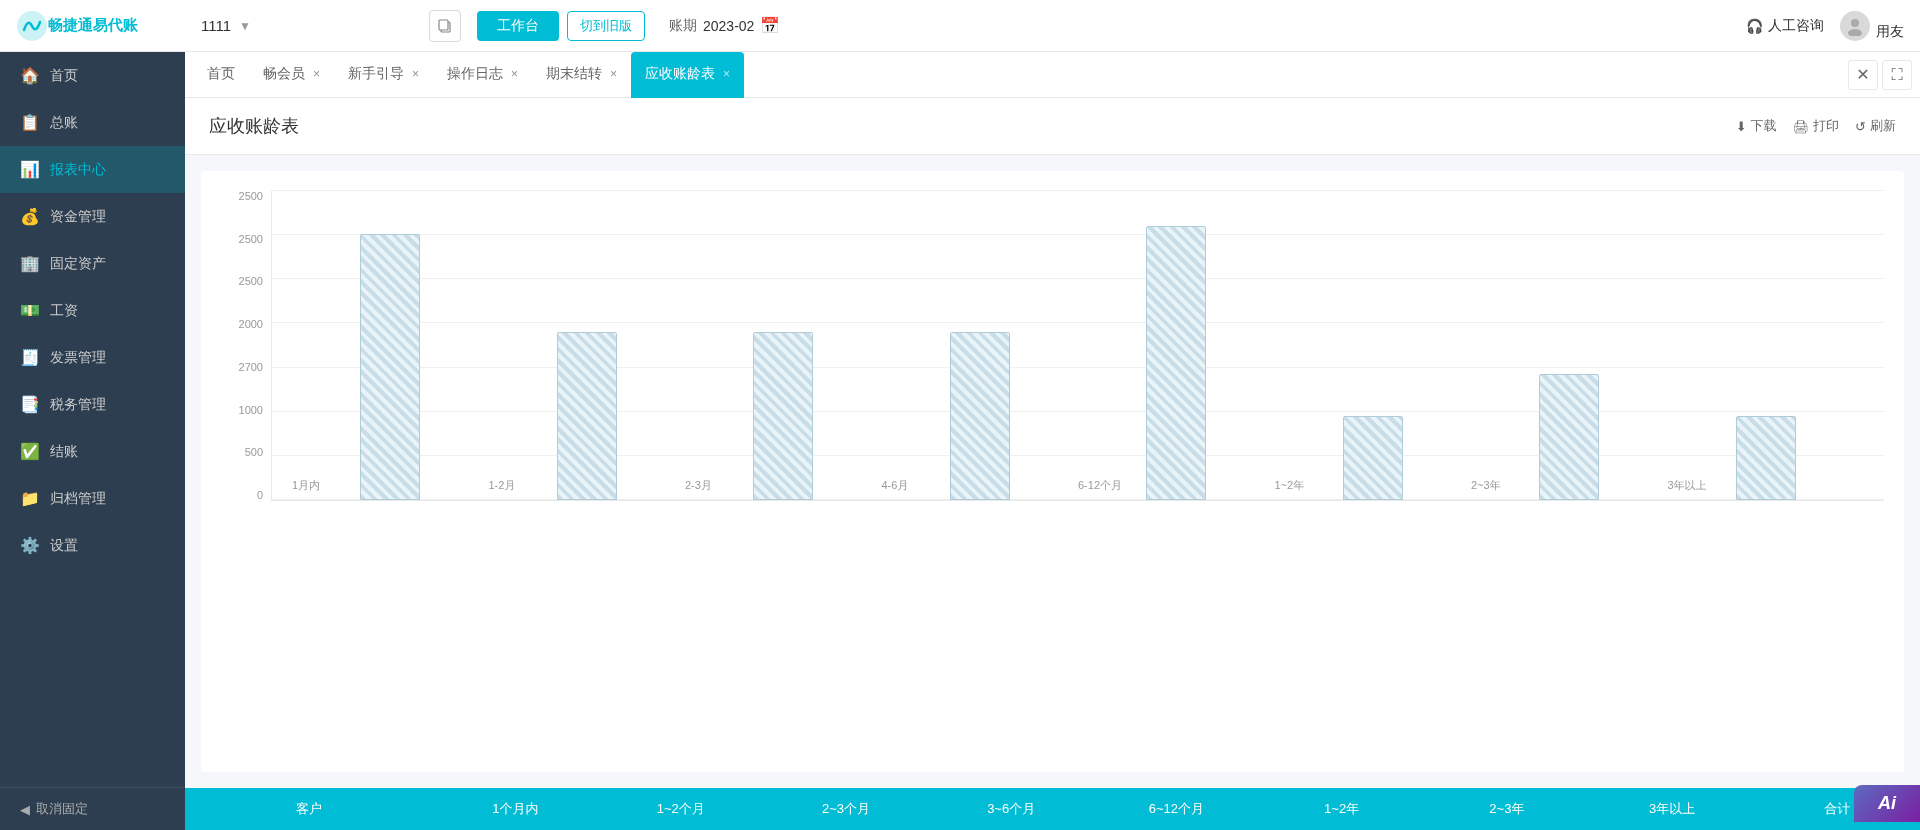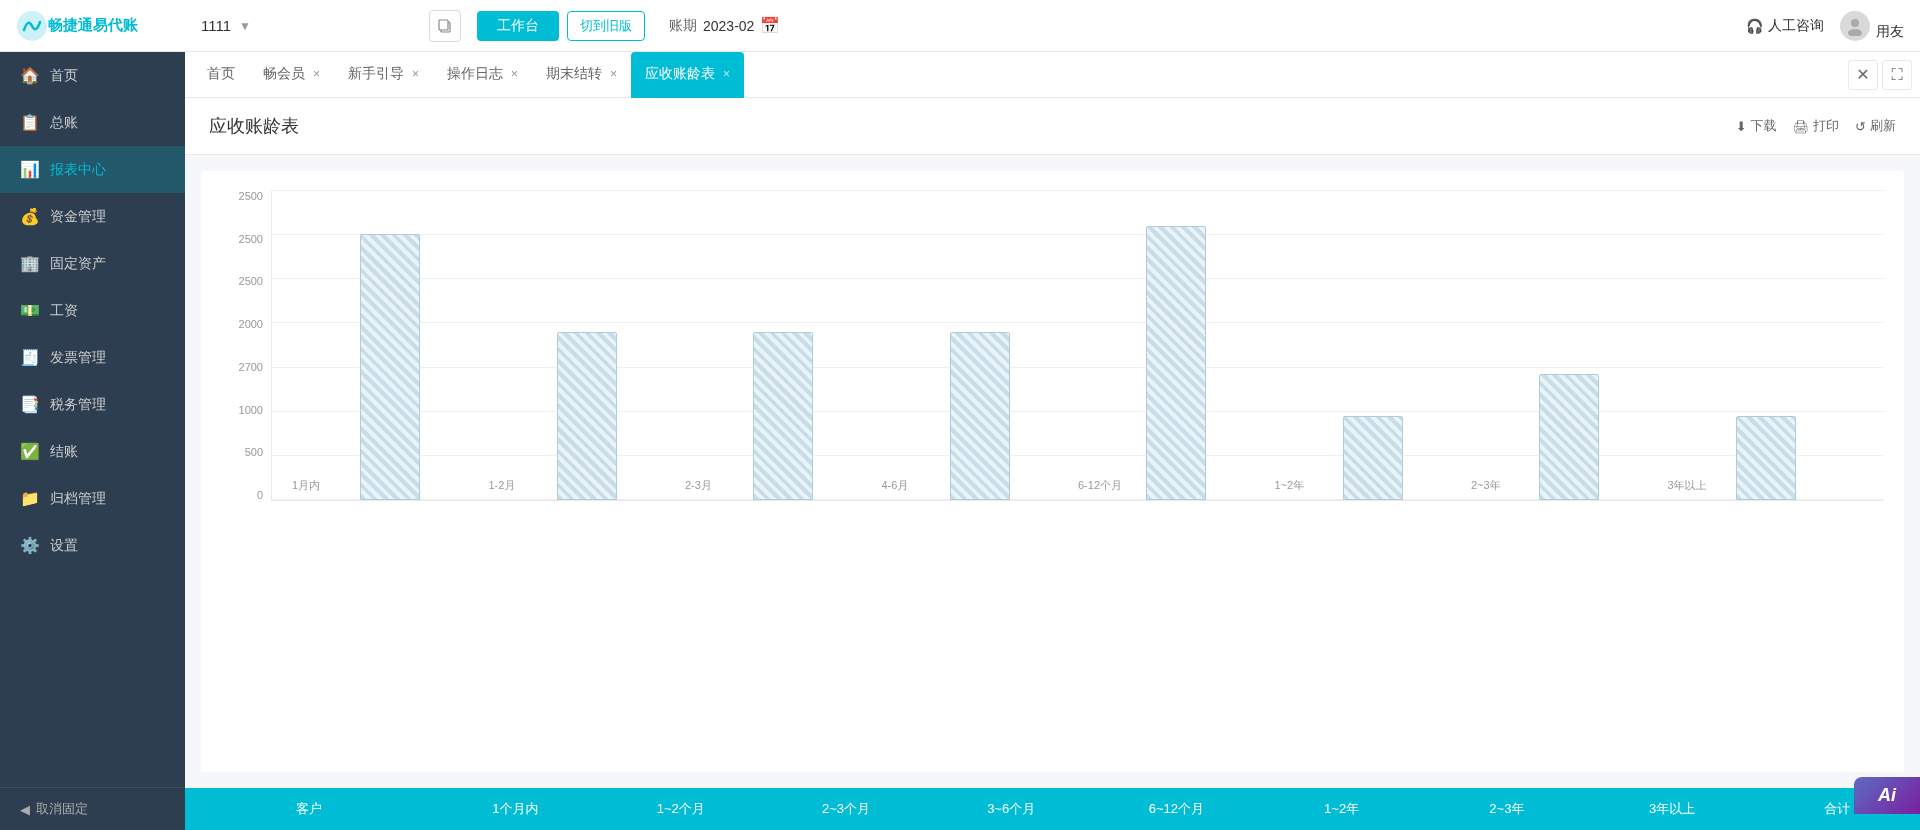--- a/index.html
+++ b/index.html
@@ -629,13 +629,13 @@
           <div class="table-header-cell">6~12个月</div>
           <div class="table-header-cell">1~2年</div>
           <div class="table-header-cell">2~3年</div>
           <div class="table-header-cell">3年以上</div>
           <div class="table-header-cell">合计</div>
         </div>
     </div>
   </div>
 </div>
 
-<div class="ai-badge" style="position:fixed;bottom:16px;right:0;background:linear-gradient(135deg,#5c6bc0,#7b1fa2);color:#fff;padding:8px 24px;font-size:18px;font-weight:bold;font-style:italic;border-radius:8px 0 0 0;">Ai</div>
+<div class="ai-badge" style="position:fixed;bottom:8px;right:0;background:linear-gradient(135deg,#5c6bc0,#7b1fa2);color:#fff;padding:8px 24px;font-size:18px;font-weight:bold;font-style:italic;border-radius:8px 0 0 0;">Ai</div>
 
 </body></html>

